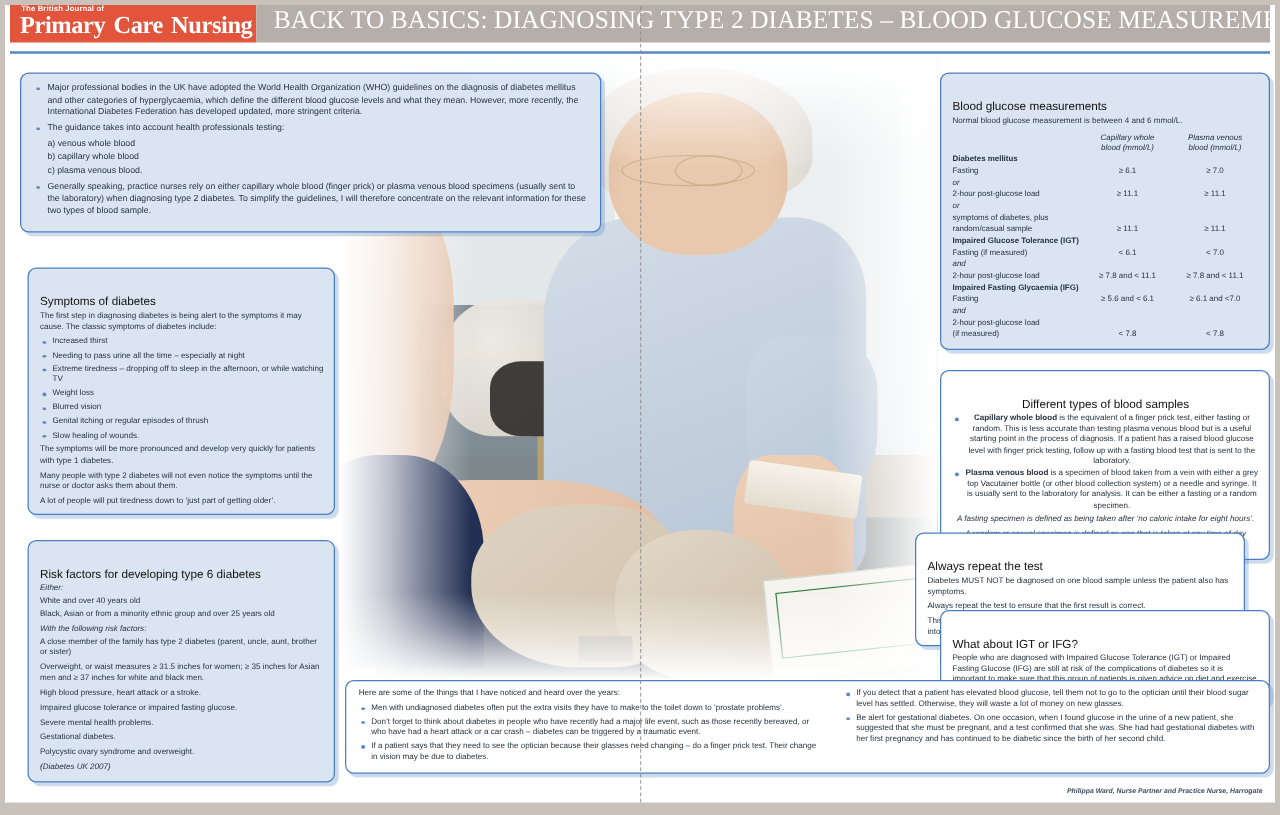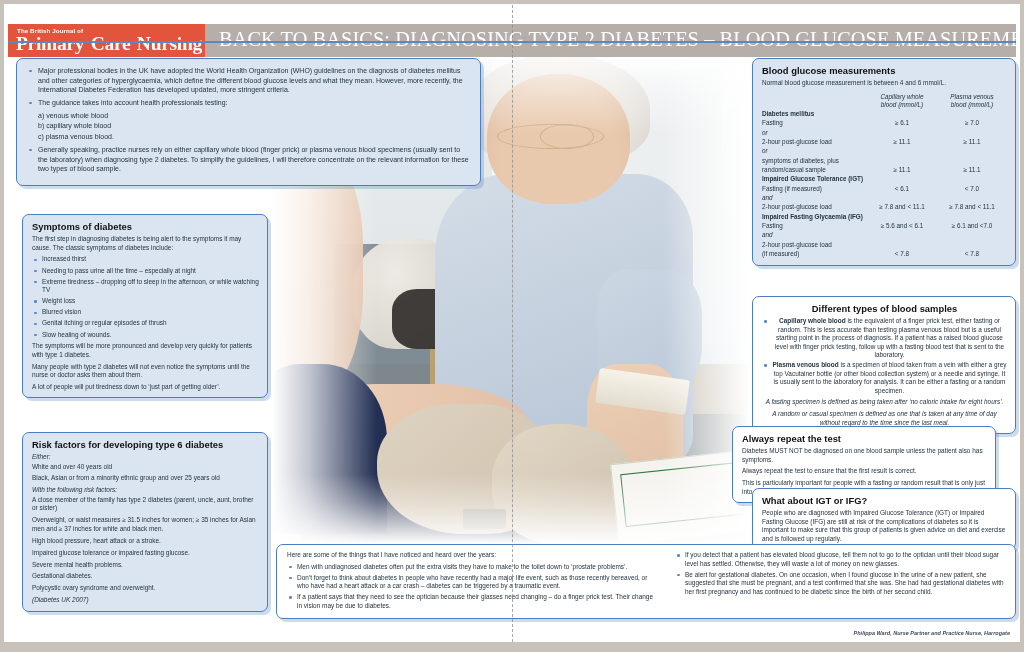--- a/index.html
+++ b/index.html
@@ -12,21 +12,21 @@
   #page{position:relative;width:1024px;height:652px;background:#ffffff;}
 
   
   .frame-top{position:absolute;left:0;top:0;width:1024px;height:4px;background:#c9c2bb;}
   .frame-left{position:absolute;left:0;top:0;width:4px;height:652px;background:#c9c2bb;}
   .frame-right{position:absolute;right:0;top:0;width:4px;height:652px;background:#c9c2bb;}
   .frame-bottom{position:absolute;left:0;bottom:0;width:1024px;height:10px;background:#c9c2bb;}
   .inner-white{position:absolute;left:4px;top:4px;width:1016px;height:638px;background:#fff;}
 
   
-  .header{position:absolute;left:8px;top:24px;width:1008px;height:33px;}
+  .header{position:absolute;left:8px;top:1px;width:1008px;height:33px;}
   .logo-band{position:absolute;left:0;top:0;width:197px;height:33px;background:#e2543c;}
   .logo-sub{position:absolute;left:9px;top:3px;font-size:6.2px;font-weight:bold;color:#fff;letter-spacing:.1px;}
   .logo-main{position:absolute;left:8px;top:9px;font-size:19.5px;font-weight:bold;color:#fff;
     font-family:"Liberation Serif", serif;letter-spacing:-.3px;white-space:nowrap;}
   .logo-main .sp{letter-spacing:1.6px;}
   .title-band{position:absolute;left:197px;top:0;width:811px;height:33px;background:#b5aea9;}
   .title-text{position:absolute;left:14px;top:4px;font-family:"Liberation Serif", serif;
     font-size:20.5px;color:#ffffff;letter-spacing:.1px;white-space:nowrap;
     transform:scaleX(.99);transform-origin:left center;}
   .header-rule{position:absolute;left:8px;top:41px;width:1008px;height:2px;background:#5b87c4;}
@@ -94,21 +94,21 @@
 
   
   .fold{position:absolute;left:512px;top:0;width:0;height:652px;
     border-left:1px dashed #8b8b8b;opacity:.75;}
 
   
   .box{position:absolute;background:#ffffff;border:1.3px solid #4a7ec4;border-radius:7px;
     box-shadow:3px 3px 0 rgba(92,135,196,.30);}
   .box.tint{background:#dbe5f2;}
   .box-inner{padding:6px 8px 6px 9px;}
-  h2.bt{margin:0 0 3px 0;font-size:9.4px;font-weight:bold;color:#111;letter-spacing:0;}
+  h2.bt{margin:14px 0 3px 0;font-size:9.4px;font-weight:normal;color:#111;letter-spacing:0;}
   .bt-lg{font-size:10.3px;}
   p.bp{margin:0 0 3.4px 0;font-size:6.45px;line-height:1.32;color:#24323f;}
   p.bp.last{margin-bottom:0;}
   .it{font-style:italic;}
   .bold{font-weight:bold;}
   ul.bl{margin:0 0 3px 0;padding:0;list-style:none;}
   ul.bl li{position:relative;padding-left:10px;margin-bottom:2.6px;font-size:6.45px;
     line-height:1.32;color:#24323f;}
   ul.bl li:before{content:"";position:absolute;left:2px;top:3.2px;width:2.6px;height:2.6px;
     border-radius:50%;background:#5b87c4;}

